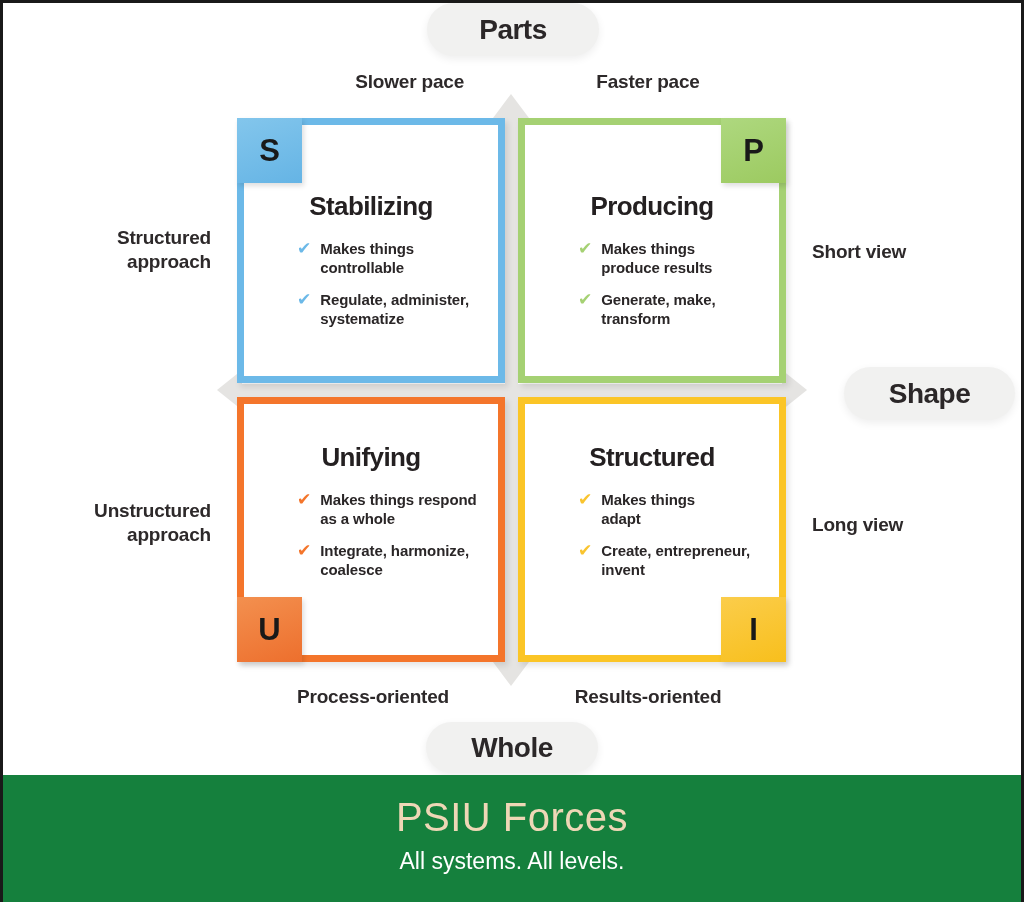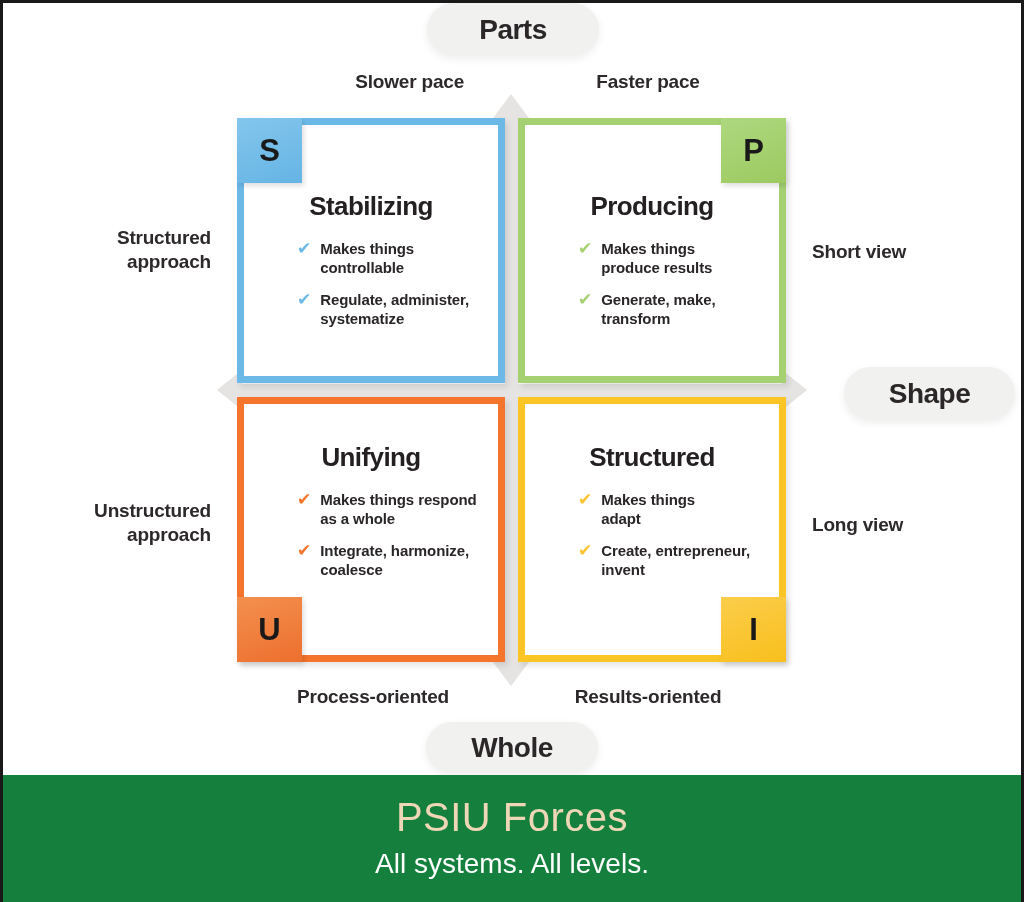--- a/index.html
+++ b/index.html
@@ -123,21 +123,21 @@
     z-index: 55;
   }
   .footer-title {
     margin-top: 20px;
     font-size: 40px; font-weight: 400;
     color: #eed7b6;
     letter-spacing: 0.5px;
   }
   .footer-subtitle {
     margin-top: 8px;
-    font-size: 28px; font-weight: 400;
+    font-size: 23px; font-weight: 400;
     color: #ffffff;
   }
 </style>
 </head>
 <body>
 
 <div class="canvas">
 
   <div class="edge-frame"></div>
 

